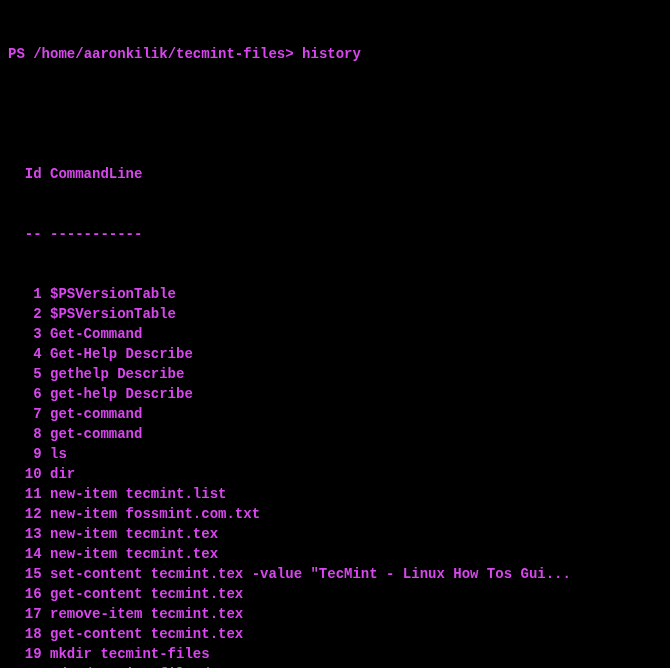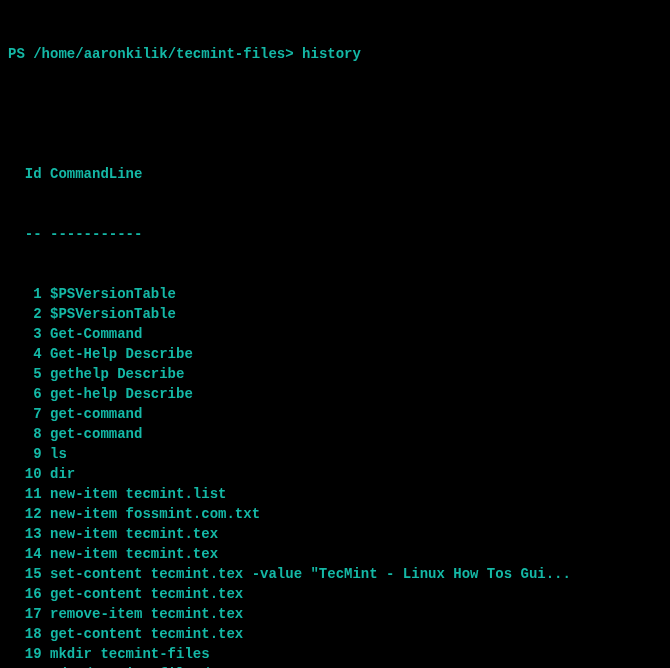--- a/index.html
+++ b/index.html
@@ -13,21 +13,21 @@
       color: #ffcc00;
       overflow: hidden;
       font-weight: bold;
     }
     .terminal {
       padding: 4px 8px;
       white-space: pre;
       line-height: 20px;
     }
     .output-line {
-      color: #14b8a6;
+      color: #d946ef;
       white-space: pre;
     }
     .id-col {
       display: inline-block;
       width: 4ch;
       text-align: right;
     }
     .cmd-col {
       display: inline;
     }

